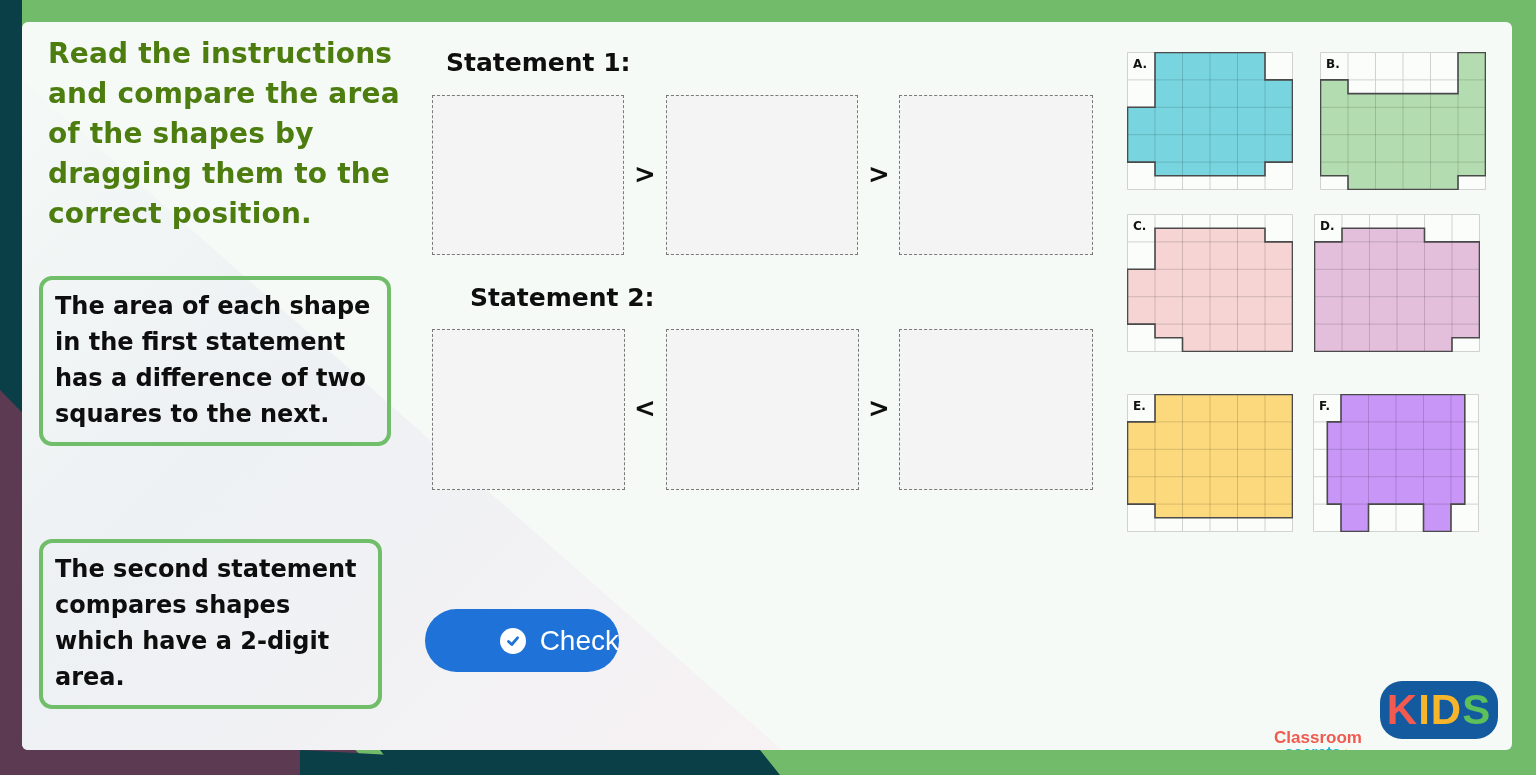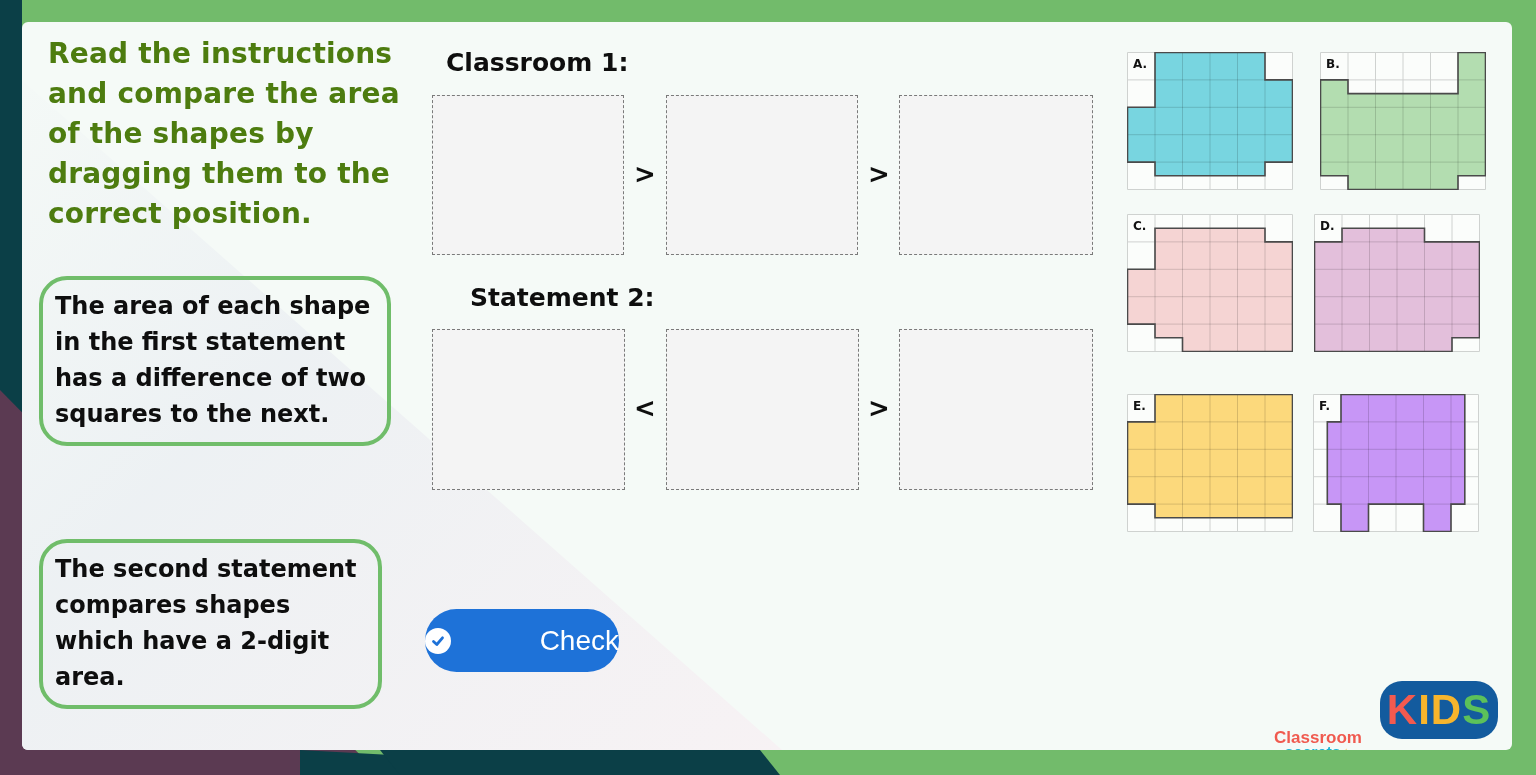--- a/index.html
+++ b/index.html
@@ -1,27 +1,27 @@
 <!DOCTYPE html>
 <html><head>
 <meta charset="utf-8">
 <style>
   html, body { margin:0; padding:0; }
   body { width:1536px; height:775px; position:relative; overflow:hidden; font-family:"DejaVu Sans", sans-serif; background:#72bb6b; }
   .bg-layer { position:absolute; inset:0; }
   .panel { position:absolute; left:22px; top:22px; width:1490px; height:728px; background:#f5faf7; border-radius:6px; overflow:hidden; }
   .panel-shade { position:absolute; left:0; top:0; width:760px; height:728px; background:linear-gradient(135deg, rgba(240,242,244,0) 0%, rgba(236,240,243,0.9) 40%, rgba(247,242,244,1) 100%); clip-path:polygon(0 8%, 0 100%, 100% 100%); }
   .instr { position:absolute; left:26px; top:12px; width:360px; font-weight:bold; font-size:28px; line-height:40px; color:#4d7c0f; letter-spacing:0.2px; }
-  .hint { position:absolute; border:4px solid #70bd6a; border-radius:28px; padding:8px 12px; font-weight:bold; font-size:24px; line-height:36px; color:#0e0e0e; box-sizing:border-box; }
+  .hint { position:absolute; border:4px solid #70bd6a; border-radius:13px; padding:8px 12px; font-weight:bold; font-size:24px; line-height:36px; color:#0e0e0e; box-sizing:border-box; }
   .hint1 { left:17px; top:254px; width:352px; height:170px; }
   .hint2 { left:17px; top:517px; width:343px; height:170px; }
   .stmt-title { position:absolute; font-weight:bold; font-size:25px; color:#0e0e0e; }
   .zone { position:absolute; width:192px; height:160px; border:1.5px dashed #7a7a7a; background:#f4f4f4; box-sizing:border-box; }
   .op { position:absolute; font-weight:bold; font-size:26px; color:#0e0e0e; width:20px; text-align:center; }
-  .check { position:absolute; left:403px; top:587px; width:194px; height:63px; background:#1e72d8; border-radius:32px; color:#fff; font-family:"Liberation Sans", sans-serif; font-size:28px; display:flex; align-items:center; justify-content:space-between; gap:14px; cursor:pointer; }
+  .check { position:absolute; left:403px; top:587px; width:194px; height:63px; background:#1e72d8; border-radius:32px; color:#fff; font-family:"Liberation Sans", sans-serif; font-size:28px; display:flex; align-items:center; justify-content:flex-end; gap:14px; cursor:pointer; }
   .check-ic { width:26px; height:26px; border-radius:50%; background:#fff; display:flex; align-items:center; justify-content:center; }
   .shape { position:absolute; width:166px; height:138px; cursor:grab; }
   .shape svg { display:block; }
   .shape-label { position:absolute; left:6px; top:5px; font-weight:bold; font-size:12px; color:#111; }
   .logo { position:absolute; left:1240px; top:657px; width:240px; height:62px; }
   .cs { position:absolute; left:0; top:16px; width:112px; text-align:center; font-family:"Liberation Sans", sans-serif; font-weight:bold; line-height:15px;margin-top:35px; }
   .cs1 { color:#f05a4f; font-size:17px; display:block; }
   .cs2 { color:#1ab4d6; font-size:16px; display:block; }
   .kids { position:absolute; left:118px; top:2px; width:118px; height:58px; background:#135b9e; border-radius:22px; display:flex; align-items:center; justify-content:center; font-family:"Liberation Sans", sans-serif; font-weight:bold; font-size:42px; letter-spacing:1px; }
 </style>
@@ -36,21 +36,21 @@
 </svg>
 
 <div class="panel">
   <div class="panel-shade"></div>
 
   <div class="instr">Read the instructions and compare the area of the shapes by dragging them to the correct position.</div>
 
   <div class="hint hint1">The area of each shape in the first statement has a difference of two squares to the next.</div>
   <div class="hint hint2">The second statement compares shapes which have a 2-digit area.</div>
 
-  <div class="stmt-title" style="left:424px;top:26px;">Classroom 1:</div>
+  <div class="stmt-title" style="left:424px;top:26px;">Statement 1:</div>
   <div class="zone" style="left:410px;top:73px;"></div>
   <div class="op" style="left:612px;top:137px;">&gt;</div>
   <div class="zone" style="left:644px;top:73px;"></div>
   <div class="op" style="left:846px;top:137px;">&gt;</div>
   <div class="zone" style="left:877px;top:73px;width:194px;"></div>
 
   <div class="stmt-title" style="left:424px;top:261px;margin-left:24px;">Statement 2:</div>
   <div class="zone" style="left:410px;top:307px;width:193px;height:161px;"></div>
   <div class="op" style="left:612px;top:371px;">&lt;</div>
   <div class="zone" style="left:644px;top:307px;width:193px;height:161px;"></div>

